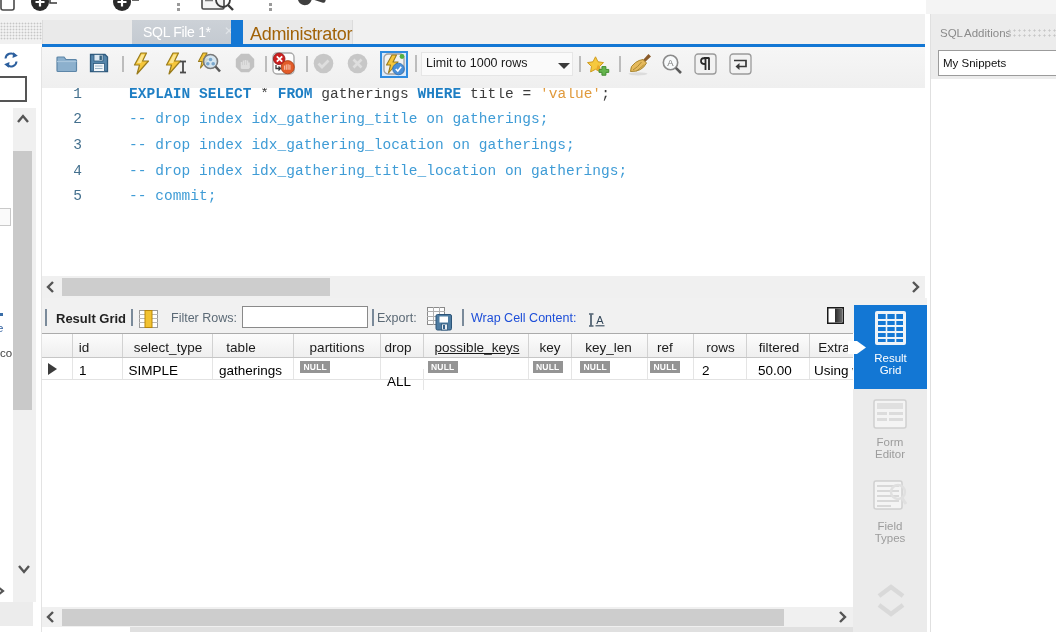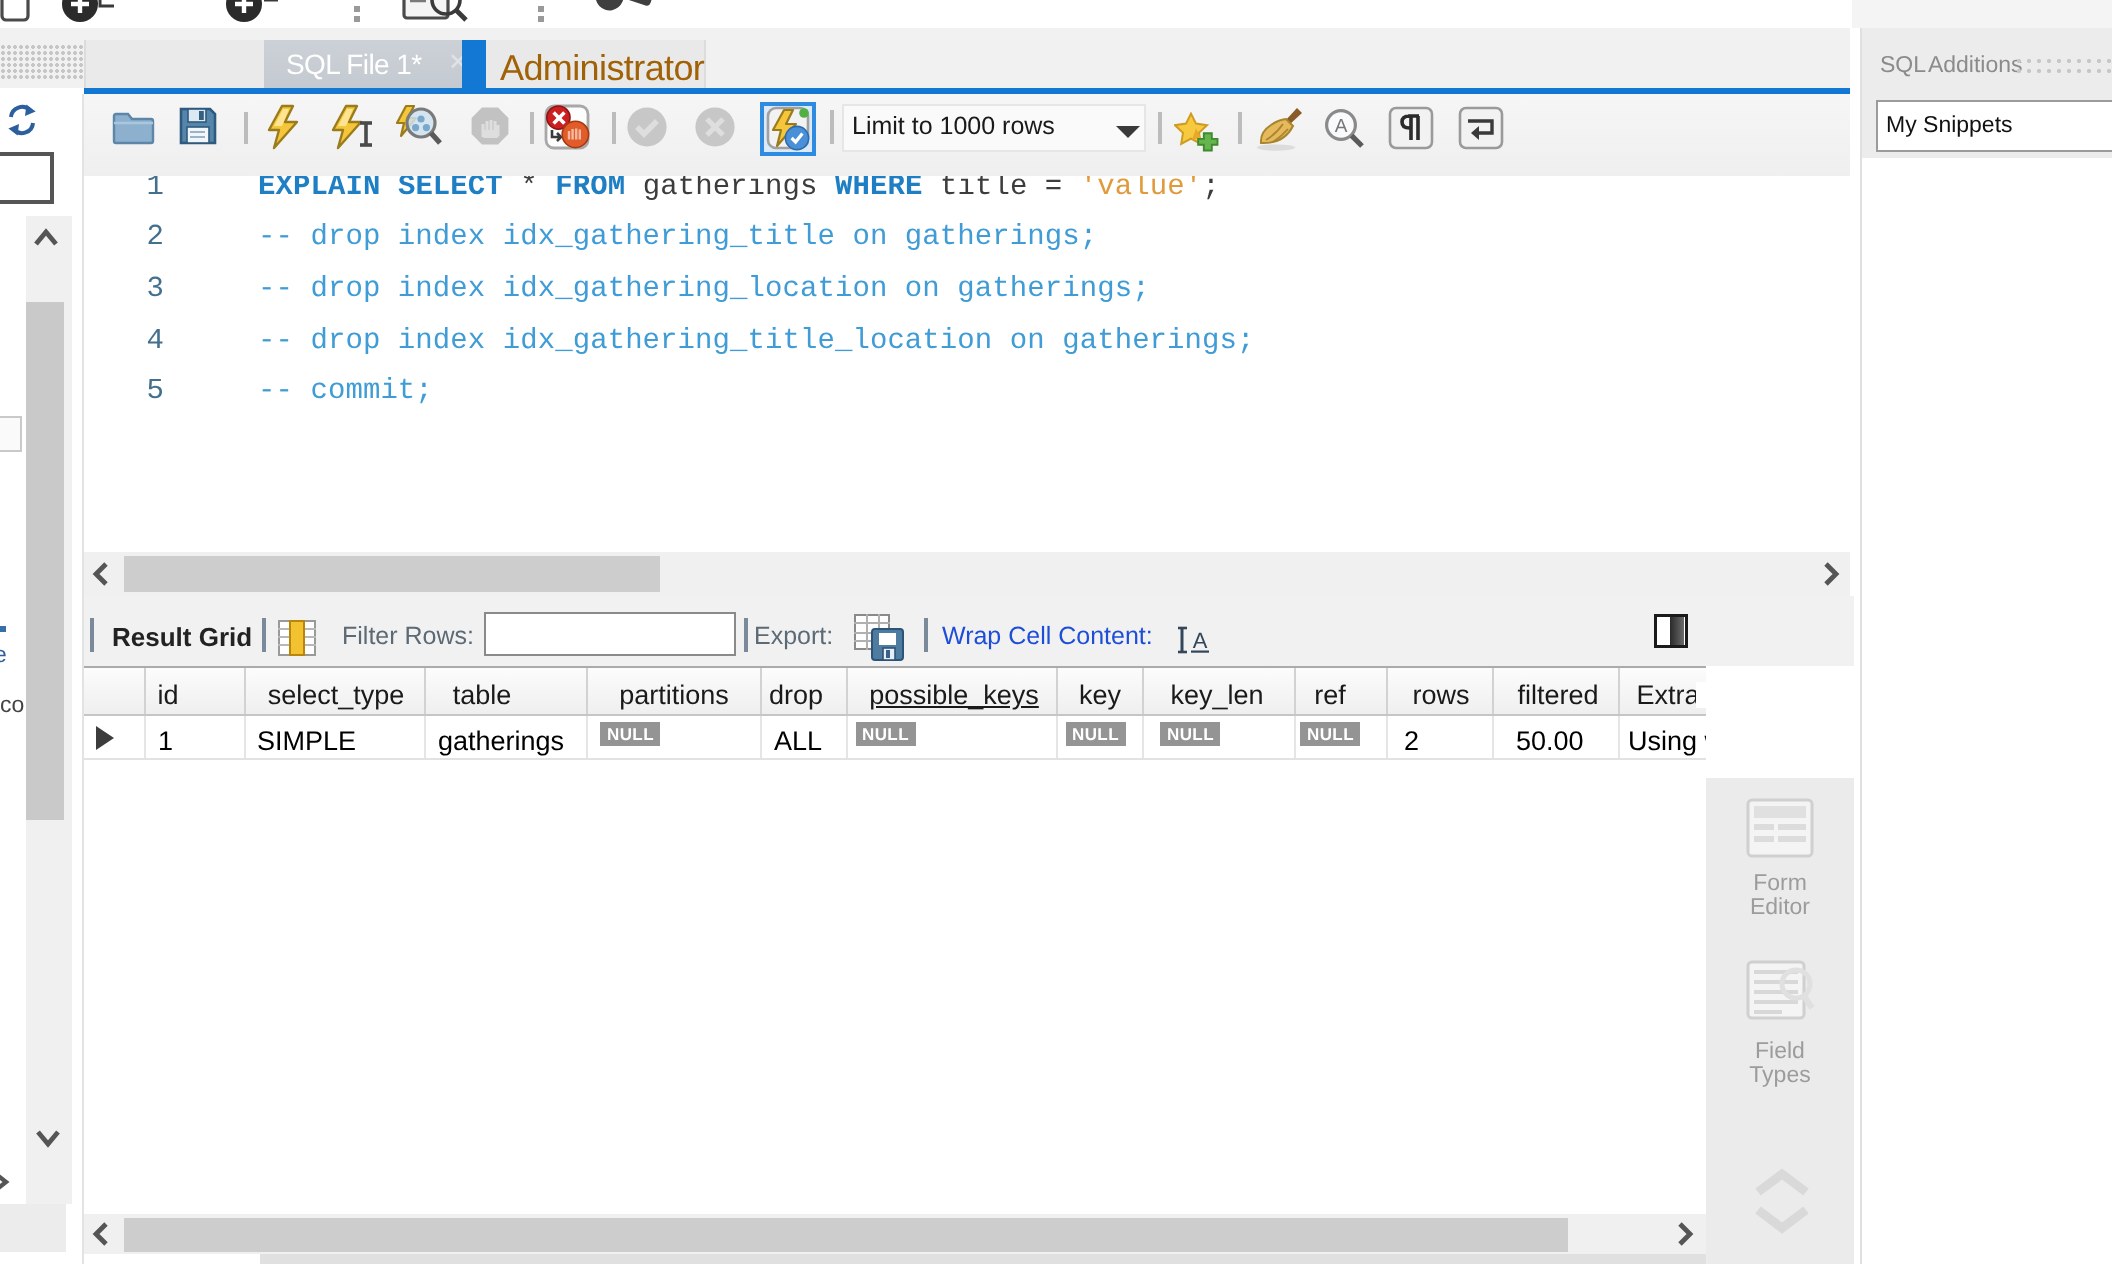--- a/index.html
+++ b/index.html
@@ -266,21 +266,21 @@
   <div class="abs" id="grow" style="left:0;top:25px;width:811px;height:22px;border-bottom:1px solid #e2e2e2;">
     <div class="dcell" style="left:0;width:31px;">
           <span style="position:absolute;left:6px;top:5px;width:0;height:0;border-left:9px solid #3c3c3c;border-top:6.5px solid transparent;border-bottom:6.5px solid transparent;"></span>
         </div>
     <div class="dcell" style="left:31px;width:49.5px;">1</div>
     <div class="dcell" style="left:80.5px;width:90.5px;">SIMPLE</div>
     <div class="dcell" style="left:171px;width:81px;">gatherings</div>
     <div class="dcell" style="left:252px;width:87px;">
           <span class="nullb" style="left:6px;">NULL</span>
         </div>
-    <div class="dcell" style="left:339px;width:42.5px;">ALL</div>
+    <div class="dcell" style="left:339px;width:42.5px;margin-top:11px;">ALL</div>
     <div class="dcell" style="left:381.5px;width:105px;">
           <span class="nullb" style="left:4px;">NULL</span>
         </div>
     <div class="dcell" style="left:486.5px;width:43.5px;">
           <span class="nullb" style="left:4px;">NULL</span>
         </div>
     <div class="dcell" style="left:530px;width:76px;">
           <span class="nullb" style="left:8px;">NULL</span>
         </div>
     <div class="dcell" style="left:606px;width:46px;">
@@ -326,20 +326,37 @@
     <circle cx="27" cy="15" r="7" fill="none" stroke="#e0e0e0" stroke-width="2.5"></circle>
     <line x1="31" y1="21" x2="35" y2="27" stroke="#e0e0e0" stroke-width="3"></line>
   </svg>
   <div class="abs sbt" style="left:0px;top:131px;width:74px;">Field<br>Types</div>
 
   <svg class="abs" style="left:23px;top:195px;" width="30" height="36">
     <polyline points="3,12 15,3 27,12" fill="none" stroke="#d9d9d9" stroke-width="4.5"></polyline>
     <polyline points="3,21 15,30 27,21" fill="none" stroke="#d9d9d9" stroke-width="4.5"></polyline>
   </svg>
 </div>
+<div class="abs" id="bluetab" style="left:854px;top:305px;width:73px;height:84px;background:#1377d4;">
+  <svg class="abs" style="left:20px;top:5px;" width="34" height="38">
+    <rect x="1" y="1" width="31" height="34" rx="2" fill="#eef3f8"></rect>
+    <rect x="4" y="4" width="25" height="28" fill="#1377d4"></rect>
+    <g stroke="#eef3f8" stroke-width="2">
+      <line x1="4" y1="10" x2="29" y2="10"></line>
+          <line x1="4" y1="16" x2="29" y2="16"></line>
+      <line x1="4" y1="22" x2="29" y2="22"></line>
+          <line x1="4" y1="28" x2="29" y2="28"></line>
+    </g>
+    <g stroke="#eef3f8" stroke-width="1.6">
+      <line x1="12.5" y1="4" x2="12.5" y2="32"></line>
+          <line x1="21.5" y1="4" x2="21.5" y2="32"></line>
+    </g>
+  </svg>
+  <div class="abs" style="left:0;top:47px;width:73px;text-align:center;font-size:11.5px;line-height:12px;color:#fff;">Result<br>Grid</div>
+</div>
 <div class="abs" id="notch" style="left:848px;top:341px;width:18px;height:13px;background:#fff;
   clip-path:polygon(0 0, 50% 0, 100% 50%, 50% 100%, 0 100%);"></div>
 
 <div class="abs" id="rpanel-top" style="left:926px;top:0;width:130px;height:14px;background:#f4f4f4;"></div>
 <div class="abs" id="rpanel-hdr" style="left:930px;top:14px;width:126px;height:65px;background:#ececec;"></div>
 <div class="abs" style="left:940px;top:27px;font-size:11.5px;color:#8b8b8b;">SQL Additions</div>
 <div class="abs" id="dots-r" style="left:1007px;top:28px;width:49px;height:10px;
   background-image:radial-gradient(#c7c7c7 0.9px, transparent 1.2px); background-size:5px 5px;"></div>
 <div class="abs" id="combo" style="left:938px;top:50px;width:130px;height:26px;background:#fff;border:1px solid #9b9b9b;"></div>
 <div class="abs" style="left:943px;top:57px;font-size:11.5px;color:#111;">My Snippets</div>

